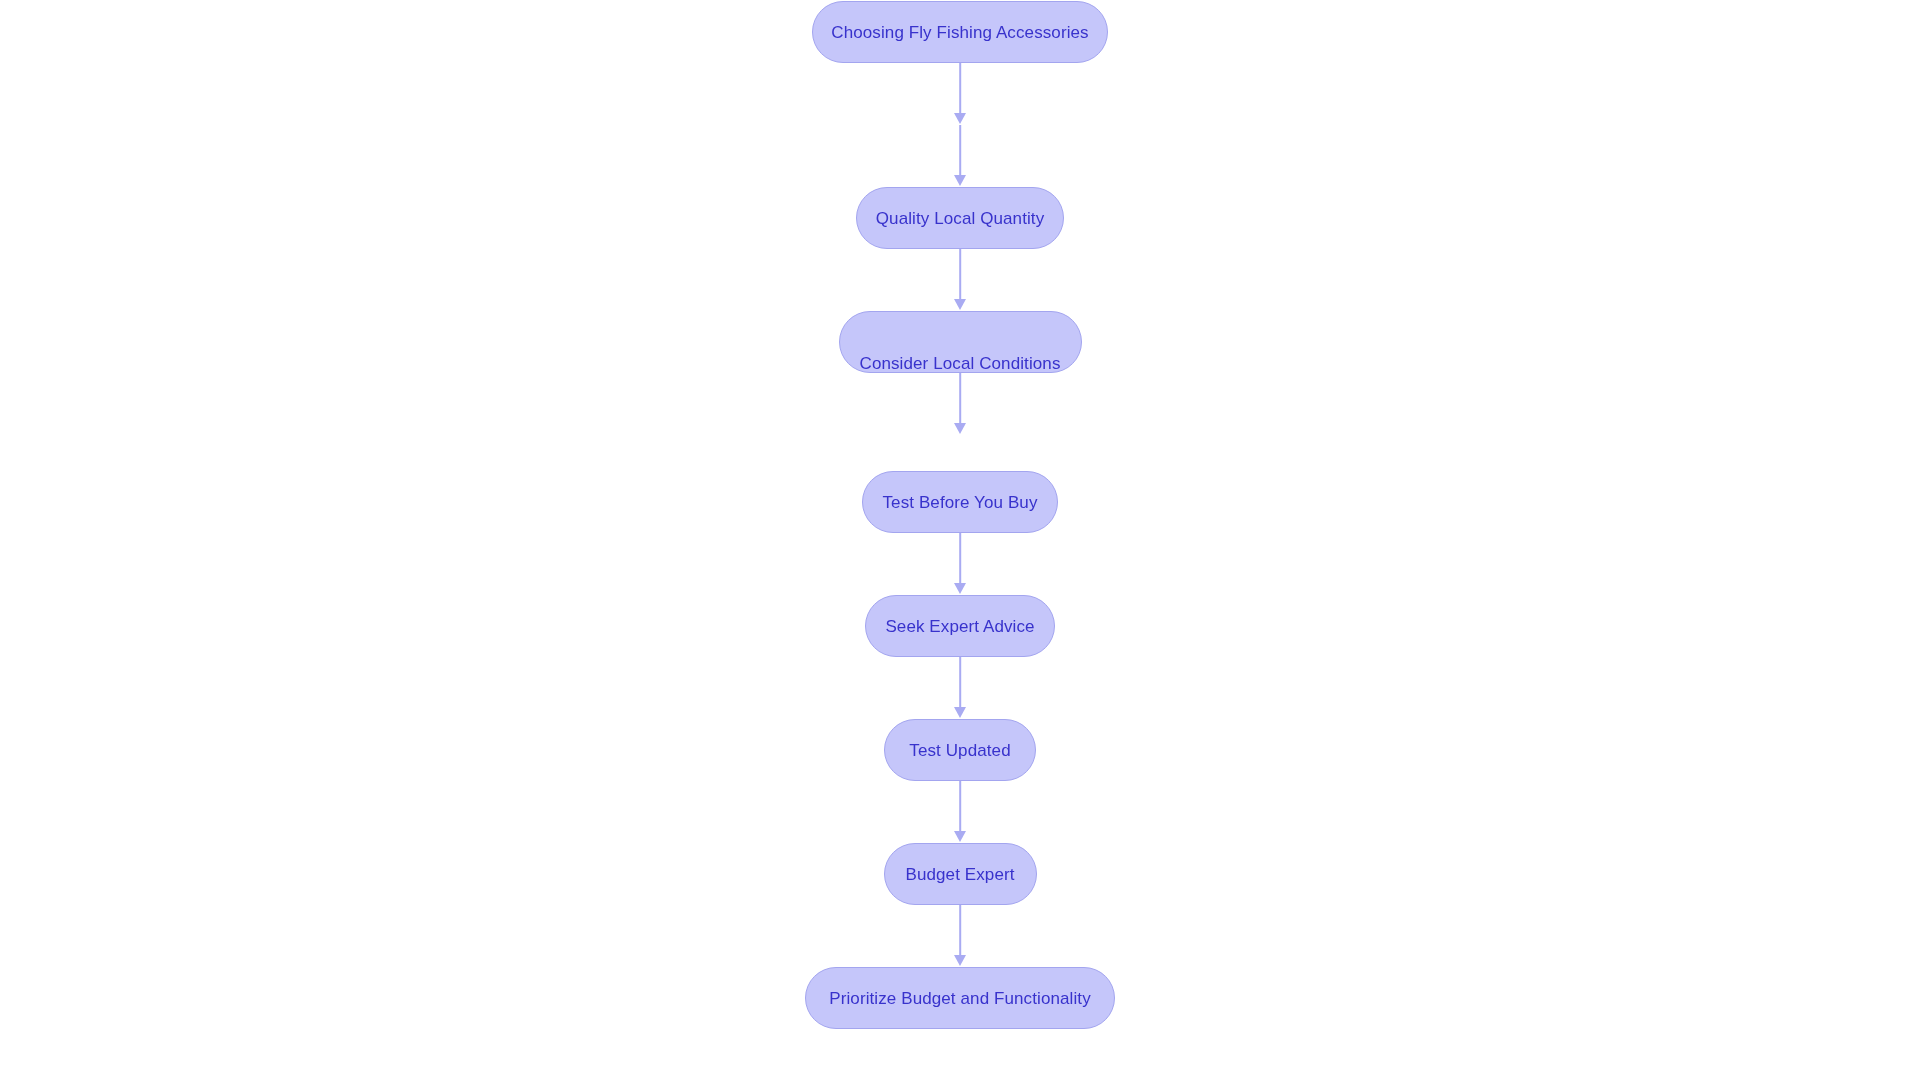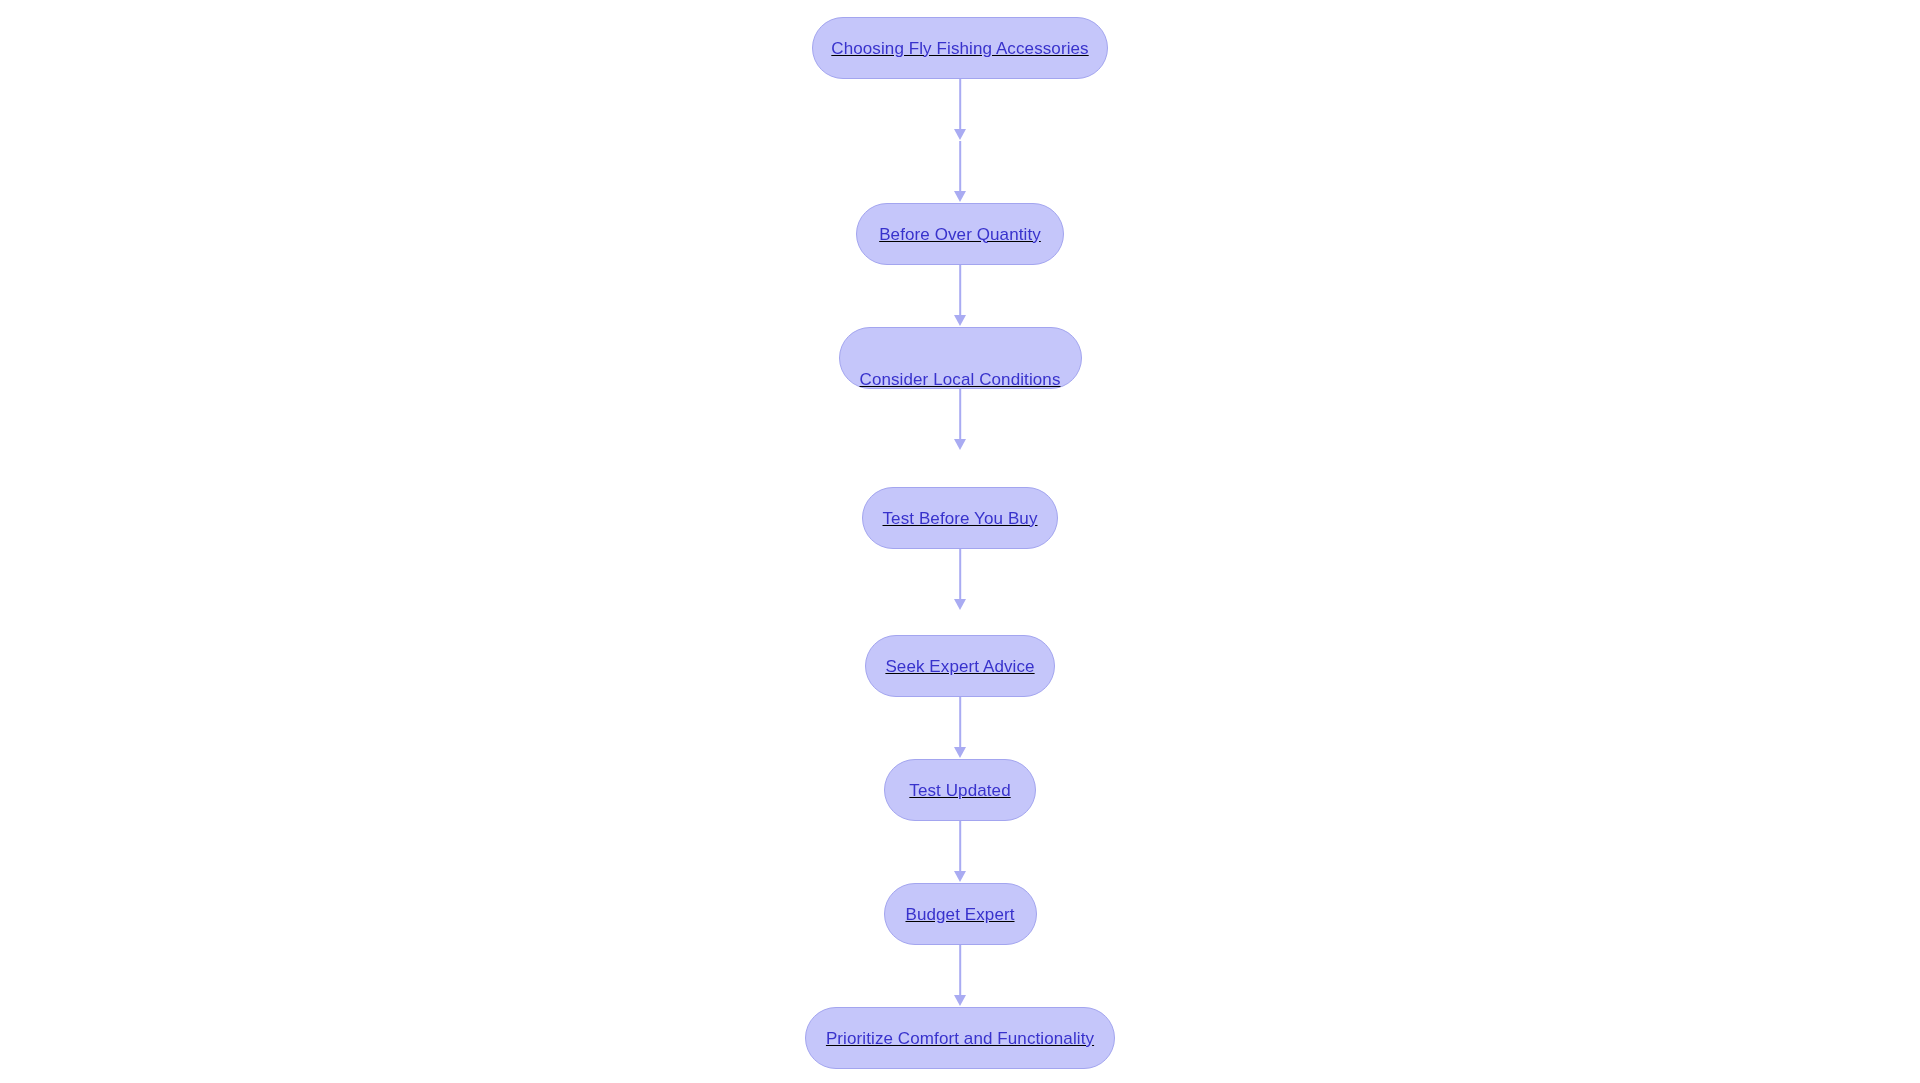--- a/index.html
+++ b/index.html
@@ -17,26 +17,25 @@
   #flowchart {
     position: relative;
     width: 1920px;
     height: 1083px;
     background: #ffffff;
   }
 
   .chain {
     position: absolute;
     left: 0;
-    top: 17px;
+    top: 1px;
     width: 1920px;
     display: flex;
     flex-direction: column;
     align-items: center;
-    text-decoration: underline;
   }
 
   .node {
     box-sizing: border-box;
     height: 62px;
     border-radius: 31px;
     background: #c5c6fa;
     border: 1px solid #a3a5ef;
     color: #3832cc;
     display: flex;
@@ -95,21 +94,21 @@
       <div class="head"></div>
     </div>
 
 
     <div class="connector">
       <div class="stem"></div>
       <div class="head"></div>
     </div>
 
     <div class="node" style="width:208px;">
-      <span class="node-label">Before Over Quantity</span>
+      <span class="node-label">Quality Local Quantity</span>
     </div>
 
     <div class="connector">
       <div class="stem"></div>
       <div class="head"></div>
     </div>
 
     <div class="node" style="width:243px;align-items:flex-end;">
       <span class="node-label">Consider Local Conditions</span>
     </div>
@@ -121,21 +120,21 @@
 
     <div class="node" style="width:196px;margin-top:36px;">
       <span class="node-label">Test Before You Buy</span>
     </div>
 
     <div class="connector">
       <div class="stem"></div>
       <div class="head"></div>
     </div>
 
-    <div class="node" style="width:190px;margin-top:24px;">
+    <div class="node" style="width:190px;">
       <span class="node-label">Seek Expert Advice</span>
     </div>
 
     <div class="connector">
       <div class="stem"></div>
       <div class="head"></div>
     </div>
 
     <div class="node" style="width:152px;">
       <span class="node-label">Test Updated</span>
@@ -149,17 +148,17 @@
     <div class="node" style="width:153px;">
       <span class="node-label">Budget Expert</span>
     </div>
 
     <div class="connector">
       <div class="stem"></div>
       <div class="head"></div>
     </div>
 
     <div class="node" style="width:310px;">
-      <span class="node-label">Prioritize Comfort and Functionality</span>
+      <span class="node-label">Prioritize Budget and Functionality</span>
     </div>
 
   </div>
 </div>
 
 </body></html>

